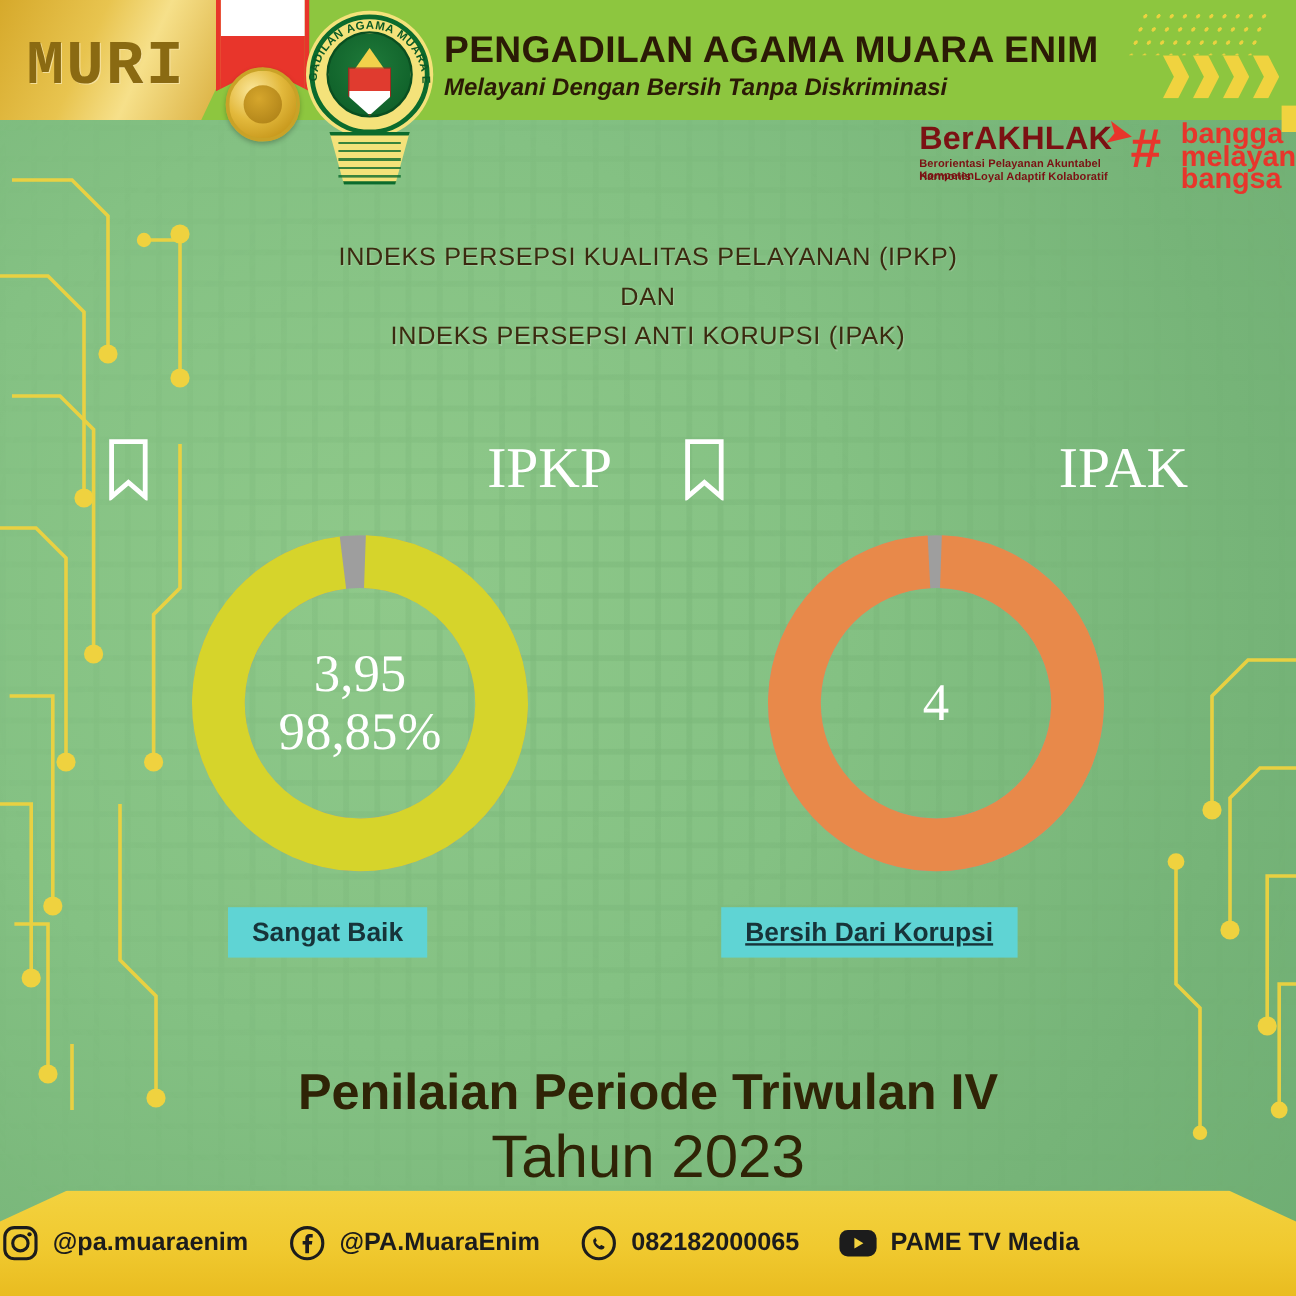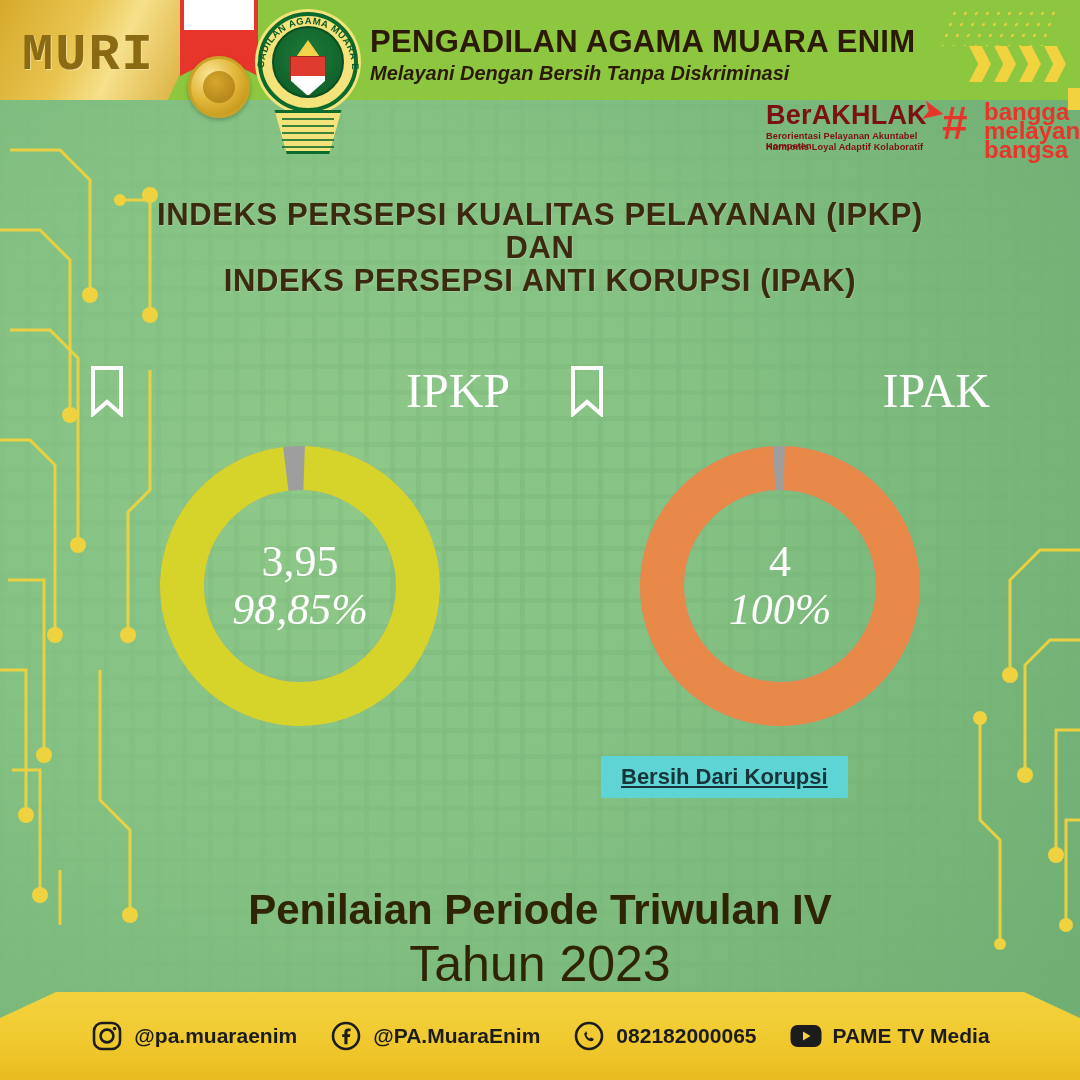--- a/index.html
+++ b/index.html
@@ -162,21 +162,21 @@
   }
   #ber-lines { position:absolute; left:218px; top:2px; }
   #ber-lines div { font-size:24px; font-weight:900; color:#e8352b; line-height:19px; }
 
   
   #main-title {
     position:absolute; left:0; top:198px; width:1080px;
     text-align:center; color:#3b2a10;
   }
   #main-title .l {
-    font-size:31px; font-weight:700; letter-spacing:.6px; line-height:33px;
+    font-size:21px; font-weight:400; letter-spacing:.6px; line-height:33px;
     text-shadow:1px 1px 0 rgba(255,255,255,.18);
   }
 
   
   .panel { position:absolute; top:360px; width:420px; }
   #panel-left { left:90px; }
   #panel-right { left:570px; }
 
   .panel-head {
     display:flex; align-items:center; justify-content:space-between; gap:4px;
@@ -188,21 +188,21 @@
     font-size:48px; color:#ffffff; letter-spacing:0px; line-height:52px;
   }
   .donut-wrap { position:relative; width:300px; height:300px; margin:14px auto 0; }
   .donut { width:300px; height:300px; transform:rotate(0deg); }
   .donut-center {
     position:absolute; inset:0; display:flex; flex-direction:column;
     align-items:center; justify-content:center;
     font-family:"Liberation Serif", serif; color:#ffffff;
   }
   .donut-center .v1 { font-size:44px; line-height:48px; }
-  .donut-center .v2 { font-size:44px; line-height:48px;font-style:italic; }
+  .donut-center .v2 { font-size:44px; line-height:48px; }
 
   .badge {
     margin:20px auto 0; display:block; width:max-content;
     background:#5FD4D4; color:#17343a;
     font-size:22px; font-weight:700;
     padding:8px 20px;
   }
   #badge-left { margin-left:100px; }
   #badge-right { margin-left:31px;text-decoration:underline; }
 
@@ -212,21 +212,21 @@
     color:#2f2406;
   }
   #caption .c1 { font-size:42px; font-weight:900; line-height:54px;margin-top:28px; }
   #caption .c2 { font-size:50px; font-weight:400; line-height:54px; }
 
   
   #footer {
     position:absolute; left:0; bottom:0; width:1080px; height:88px;
     background:linear-gradient(180deg,#f3d23f 0%, #f0c92f 55%, #e9bc20 100%);
     clip-path:polygon(0 26px, 56px 0, 1024px 0, 1080px 26px, 1080px 88px, 0 88px);
-    display:flex; align-items:center; justify-content:center; gap:32px;
+    display:flex; align-items:center; justify-content:flex-start; gap:32px;
   }
   .fitem { display:flex; align-items:center; gap:10px; }
   .fitem .t { font-size:21px; font-weight:700; color:#1c1c1c; }
   .ficon { width:34px; height:34px; display:flex; align-items:center; justify-content:center; }
   .ficon svg { display:block; }
 </style>
 </head>
 <body>
 
 <div id="bg"></div>
@@ -350,37 +350,37 @@
   <div class="donut-wrap">
     <svg class="donut" viewBox="0 0 300 300">
       <circle cx="150" cy="150" r="118" fill="none" stroke="#9E9E9E" stroke-width="44"></circle>
       <circle id="arc-ipkp" cx="150" cy="150" r="118" fill="none" stroke="#D6D42B" stroke-width="44" stroke-dasharray="722.7105617883298 18.705304458861406" transform="rotate(-88 150 150)"></circle>
     </svg>
     <div class="donut-center">
       <div class="v1">3,95</div>
       <div class="v2">98,85%</div>
     </div>
   </div>
+  <div class="badge" id="badge-left">Sangat Baik</div>
 </div>
 
 <div class="panel" id="panel-right">
   <div class="panel-head">
     <svg class="bookmark-icon" viewBox="0 0 34 52">
       <path d="M3 3 h28 v46 l-14 -12 l-14 12 z" fill="none" stroke="#ffffff" stroke-width="4"></path>
     </svg>
     <div class="panel-label">IPAK</div>
   </div>
   <div class="donut-wrap">
     <svg class="donut" viewBox="0 0 300 300">
       <circle cx="150" cy="150" r="118" fill="none" stroke="#9E9E9E" stroke-width="44"></circle>
       <circle id="arc-ipak" cx="150" cy="150" r="118" fill="none" stroke="#E8894A" stroke-width="44" stroke-dasharray="731.1184236604247 10.297442586766465" transform="rotate(-88 150 150)"></circle>
     </svg>
     <div class="donut-center">
       <div class="v1">4</div>
-      <div class="v2">100%</div>
     </div>
   </div>
   <div class="badge" id="badge-right">Bersih Dari Korupsi</div>
 </div>
 
 <div id="caption">
   <div class="c1">Penilaian Periode Triwulan IV</div>
   <div class="c2">Tahun 2023</div>
 </div>
 

